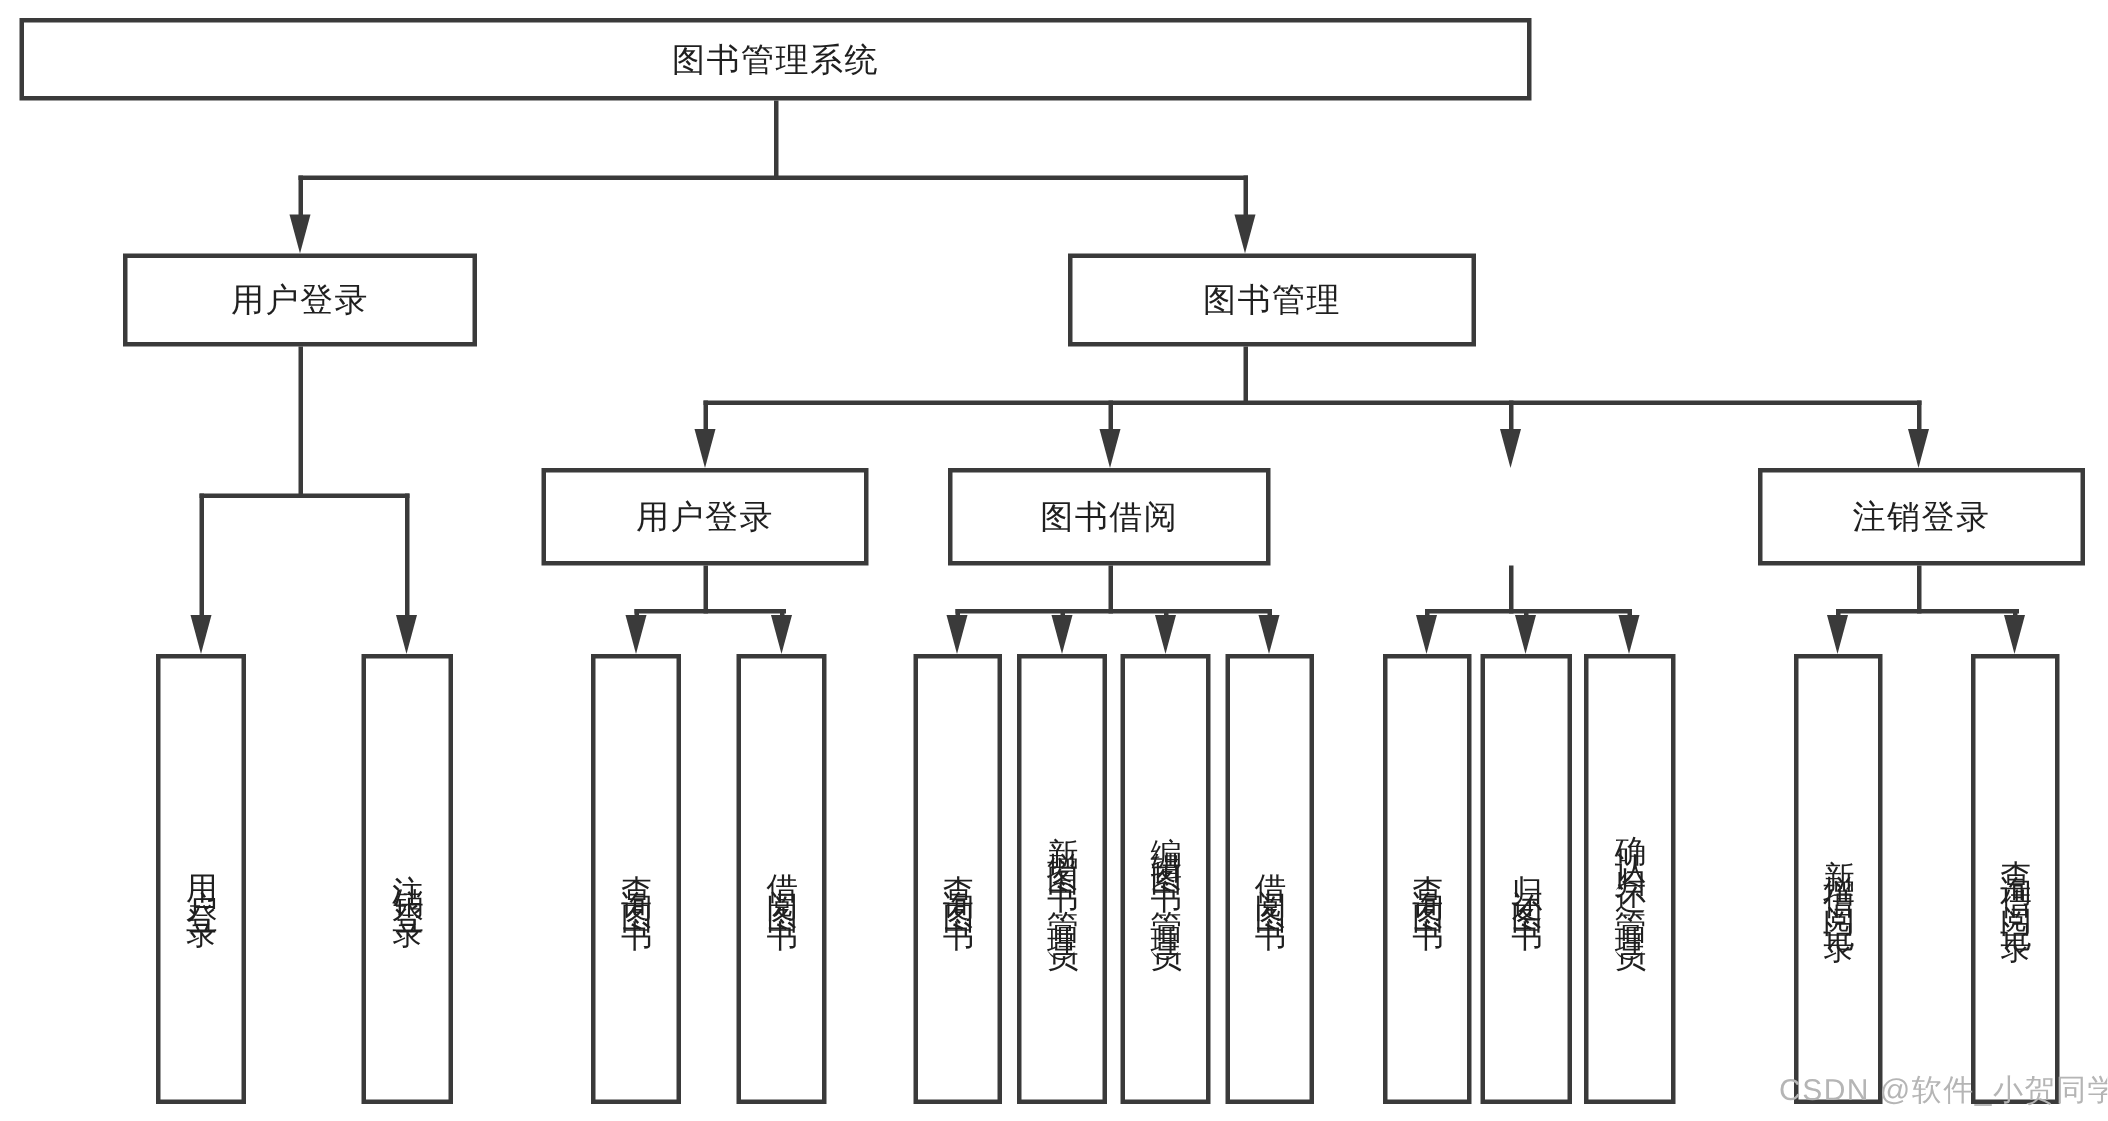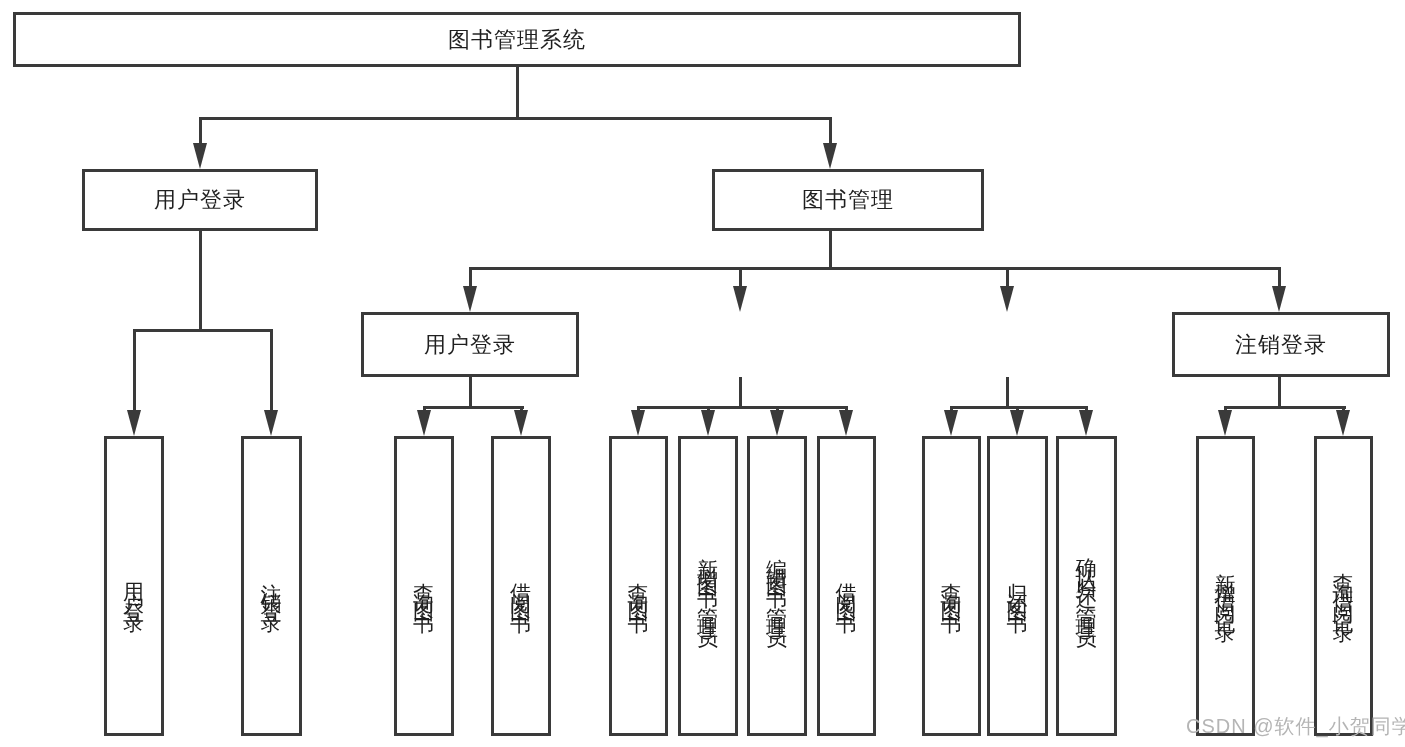--- a/index.html
+++ b/index.html
@@ -21,20 +21,21 @@
 <body>
 
 <div class="canvas">
 
   <div class="box" style="left:13px;top:12px;width:1008px;height:55px">图书管理系统</div>
 
   <div class="box" style="left:82px;top:169px;width:236px;height:62px">用户登录</div>
   <div class="box" style="left:712px;top:169px;width:272px;height:62px">图书管理</div>
 
   <div class="box" style="left:361px;top:312px;width:218px;height:65px">用户登录</div>
+  <div class="box" style="left:632px;top:312px;width:215px;height:65px">图书借阅</div>
   <div class="box" style="left:1172px;top:312px;width:218px;height:65px">注销登录</div>
 
   <div class="box vbox" style="left:104px;top:436px;width:60px;height:300px">用户登录</div>
   <div class="box vbox" style="left:241px;top:436px;width:61px;height:300px">注销登录</div>
 
   <div class="box vbox" style="left:394px;top:436px;width:60px;height:300px">查询图书</div>
   <div class="box vbox" style="left:491px;top:436px;width:60px;height:300px">借阅图书</div>
 
   <div class="box vbox" style="left:609px;top:436px;width:59px;height:300px">查询图书</div>
   <div class="box vbox" style="left:678px;top:436px;width:60px;height:300px">新增图书（管理员）</div>

